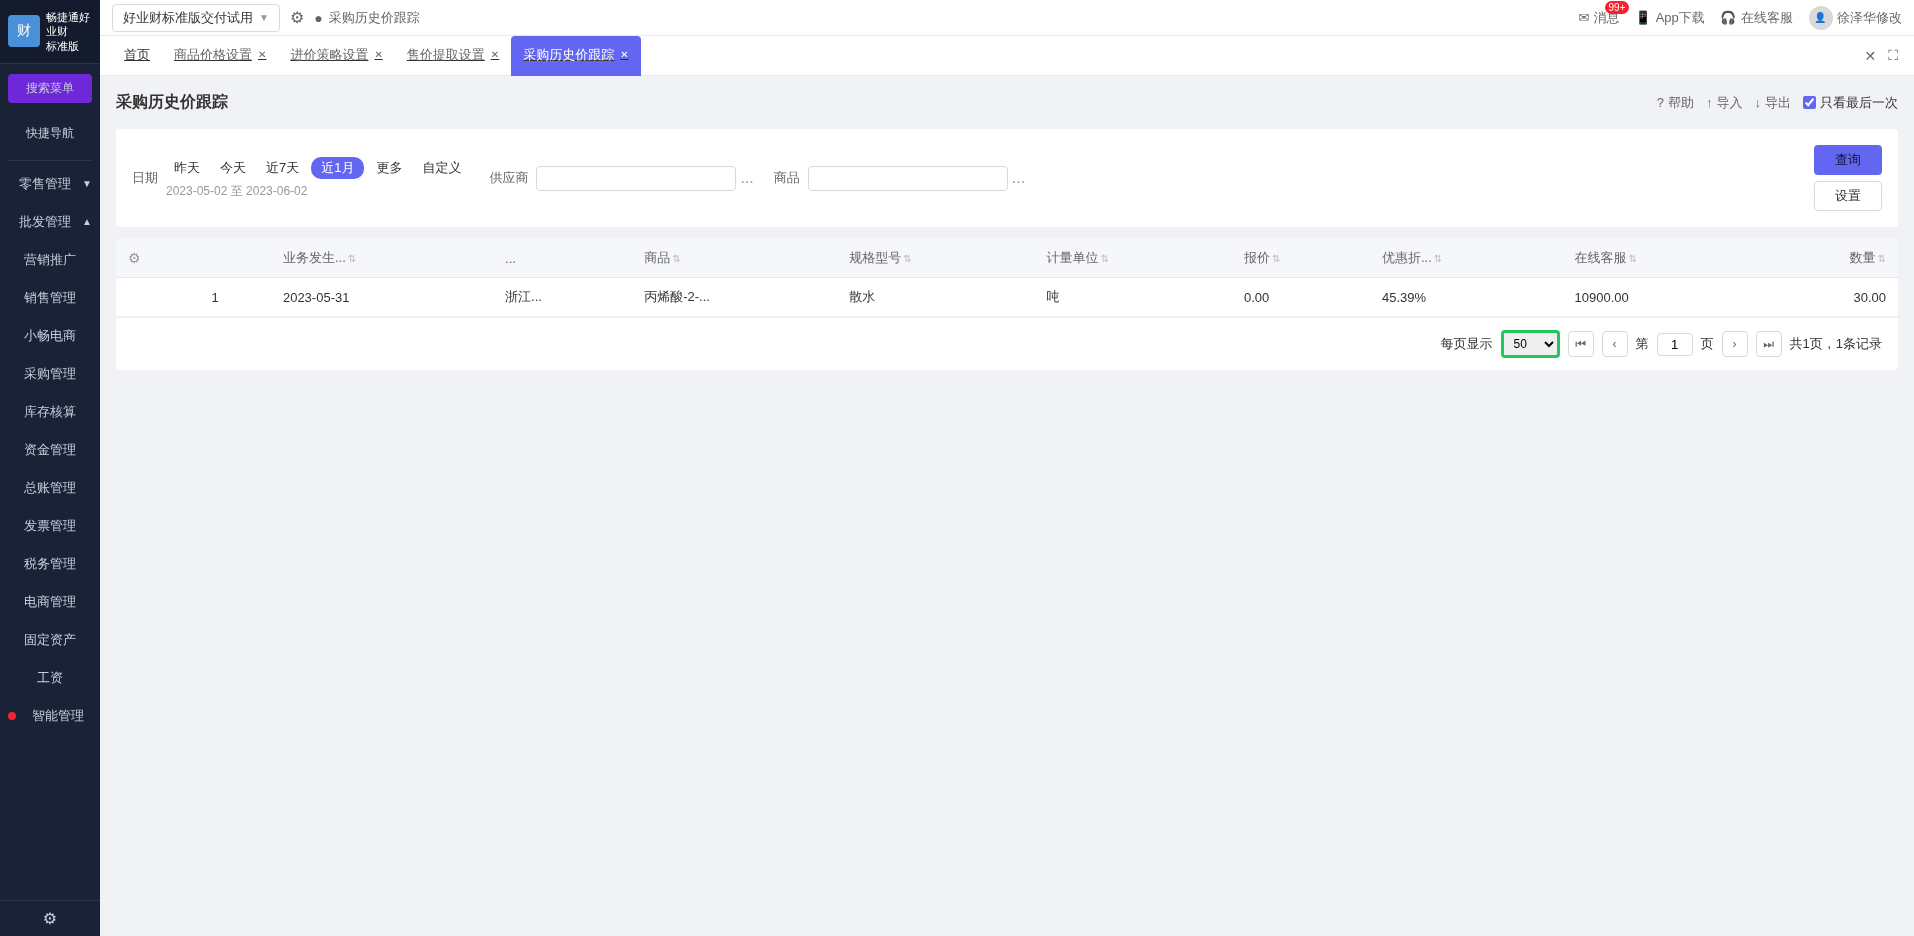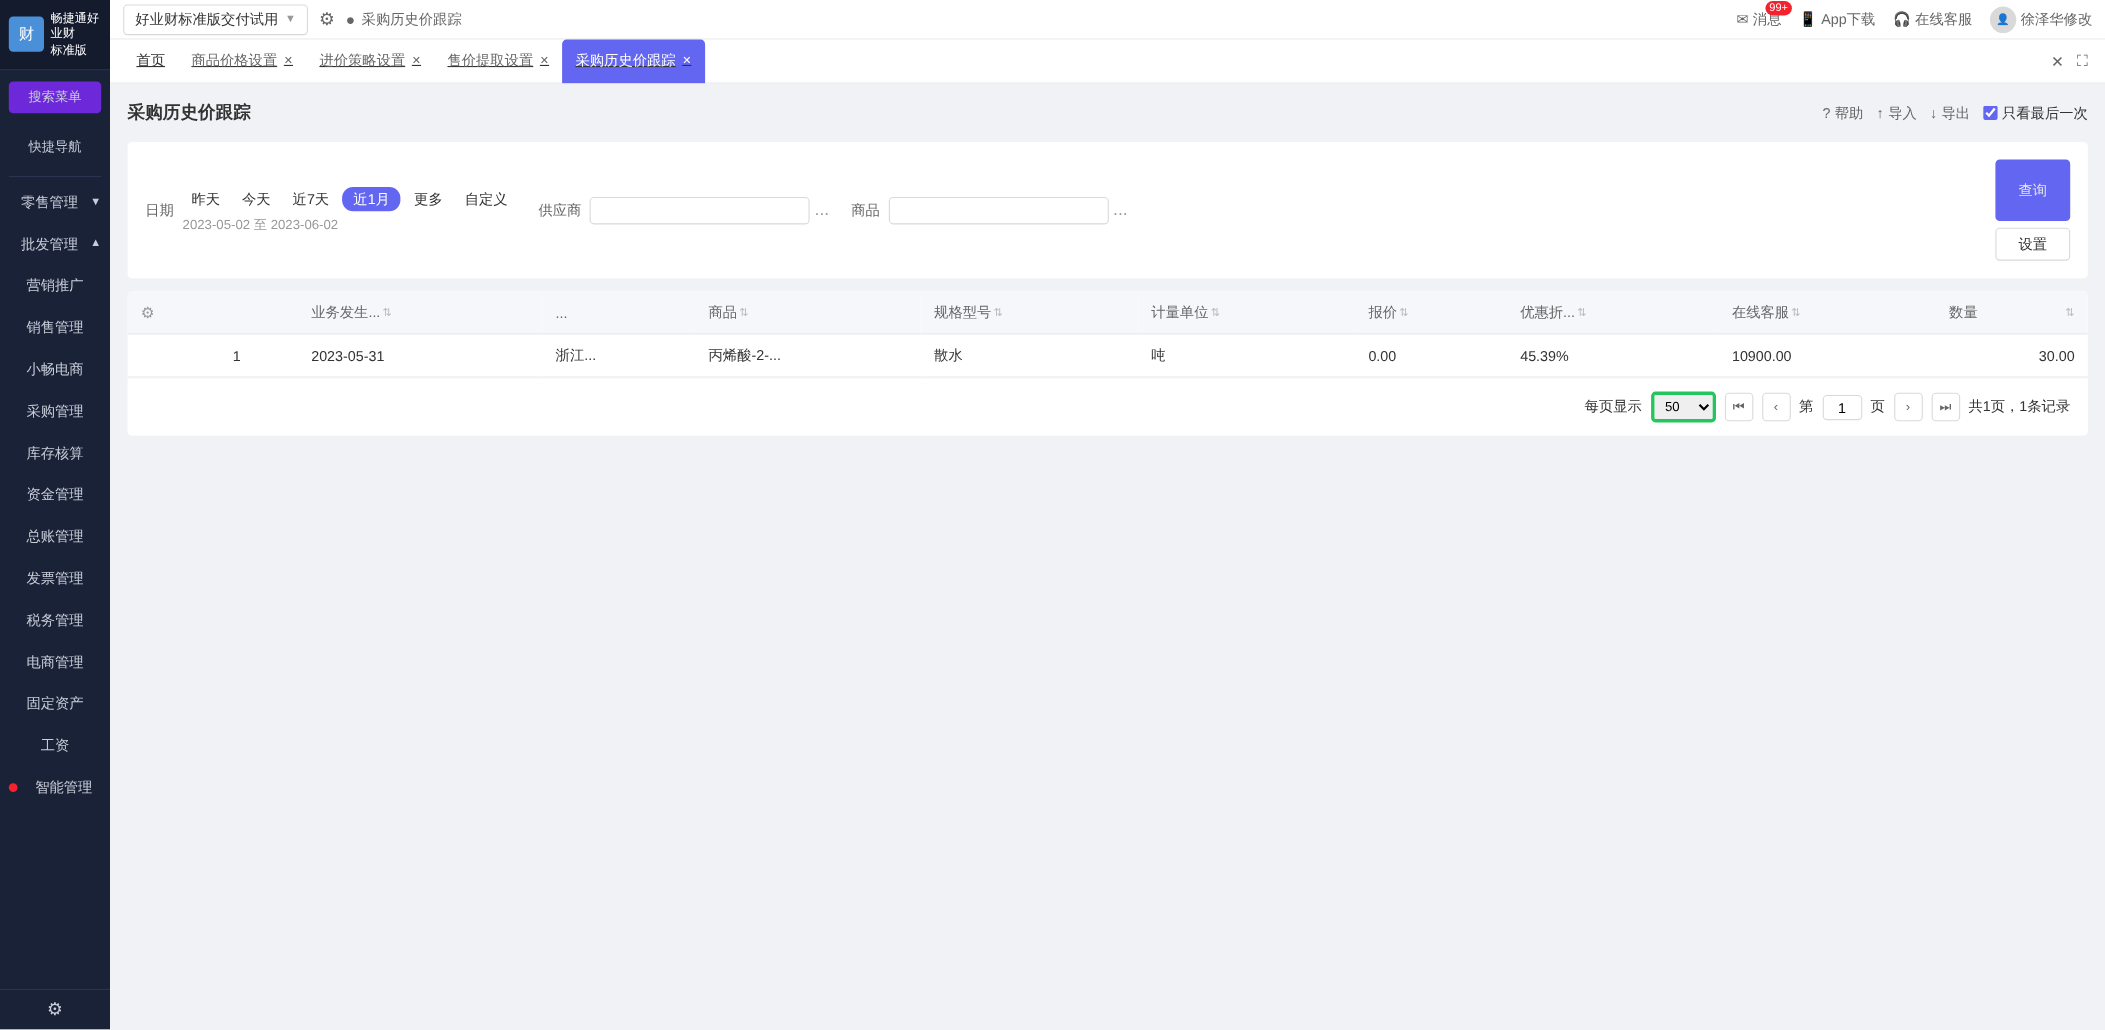--- a/index.html
+++ b/index.html
@@ -60,21 +60,21 @@
     .filter-row { display: flex; align-items: center; gap: 20px; flex-wrap: wrap; }
     .filter-group { display: flex; align-items: center; gap: 8px; }
     .filter-label { color: #666; font-size: 13px; flex-shrink: 0; }
     .date-buttons { display: flex; gap: 4px; align-items: center; }
     .date-btn { padding: 2px 8px; border: none; background: none; cursor: pointer; font-size: 13px; color: #333; }
     .date-btn.active { background: #6366f1; color: #fff; border-radius: 10px; padding: 2px 10px; }
     .date-range { font-size: 12px; color: #999; margin-top: 4px; }
     .filter-input-wrap { position: relative; display: flex; align-items: center; gap: 4px; }
     .filter-input { border: 1px solid #d9d9d9; border-radius: 4px; padding: 4px 8px; font-size: 13px; width: 200px; outline: none; }
     .filter-dots { color: #999; cursor: pointer; font-size: 16px; }
-    .filter-btn { background: #6366f1; color: #e5e5e5; border: none; border-radius: 4px; padding: 19px 20px; cursor: pointer; font-size: 13px; }
+    .filter-btn { background: #6366f1; color: #0f172a; border: none; border-radius: 4px; padding: 6px 20px; cursor: pointer; font-size: 13px; }
     .setting-btn { background: #fff; color: #333; border: 1px solid #d9d9d9; border-radius: 4px; padding: 5px 20px; cursor: pointer; font-size: 13px; }
 
     
     .table-container { background: #fff; border-radius: 4px; overflow: auto; }
     table { width: 100%; border-collapse: collapse; font-size: 13px; }
     thead tr { background: #f5f7fa; }
     th { padding: 10px 12px; text-align: left; font-weight: 500; color: #666; border-bottom: 1px solid #e8e8e8; white-space: nowrap; }
     td { padding: 10px 12px; border-bottom: 1px solid #f0f0f0; color: #333; white-space: nowrap; }
     .th-sort { display: flex; align-items: center; gap: 2px; }
     .sort-icon { font-size: 10px; color: #bbb; }
@@ -336,21 +336,21 @@
                   <span class="sort-icon">⇅</span>
                 </div>
               </th>
             <th>
                 <div class="th-sort">
                   <span>在线客服</span>
                   <span class="sort-icon">⇅</span>
                 </div>
               </th>
             <th style="text-align:right;">
-                <div class="th-sort" style="justify-content:space-between;">
+                <div class="th-sort" style="justify-content:flex-end;">
                   <span>数量</span>
                   <span class="sort-icon">⇅</span>
                 </div>
               </th>
           </tr>
         </thead>
         <tbody id="table-body">
         <tr>
       <td></td>
       <td>1</td>

